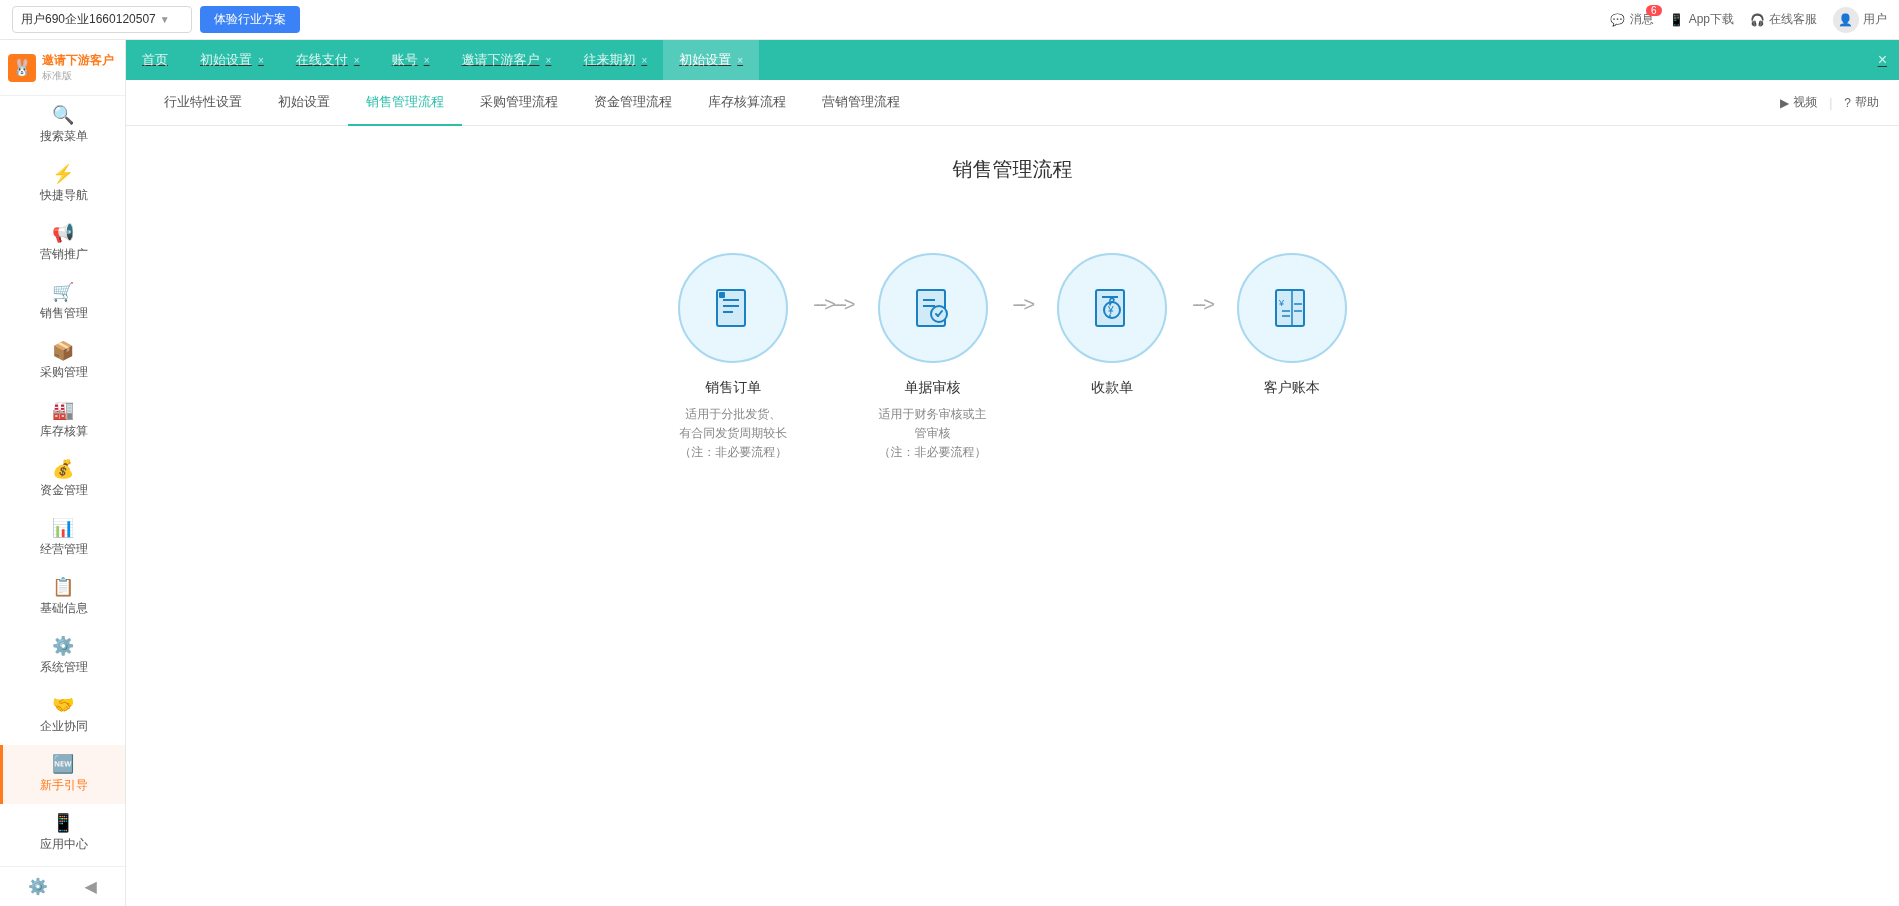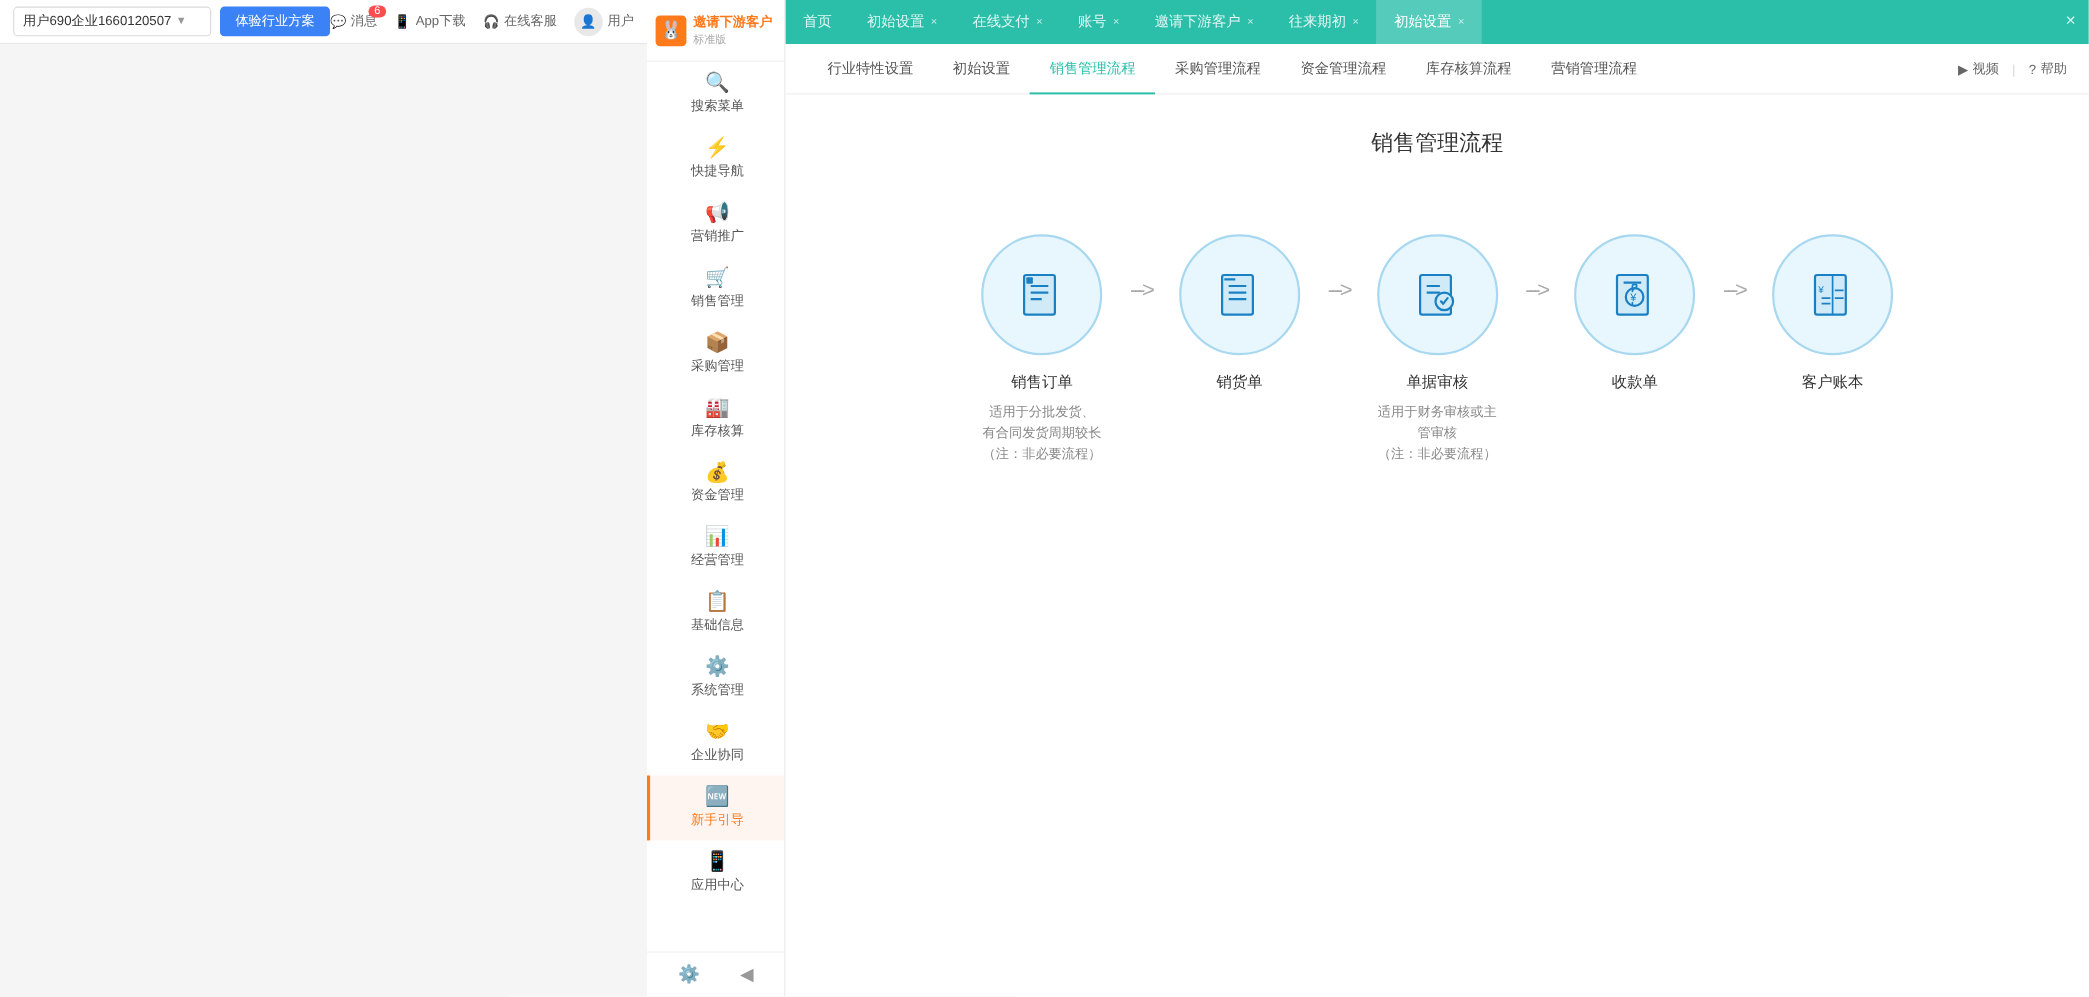--- a/index.html
+++ b/index.html
@@ -1,24 +1,24 @@
 <!DOCTYPE html>
 <html><head>
   <meta charset="utf-8">
   <style>
     * { box-sizing: border-box; margin: 0; padding: 0; }
     body { font-family: 'Microsoft YaHei', Arial, sans-serif; font-size: 13px; background: #f5f5f5; color: #333; height: 906px; overflow: hidden; }
 
     
-    .app-container { display: flex; flex-direction: row; height: 100%; }
+    .app-container { display: flex; flex-direction: column; height: 100%; }
     .top-bar { height: 40px; background: #fff; border-bottom: 1px solid #e8e8e8; display: flex; align-items: center; justify-content: space-between; padding: 0 12px; flex-shrink: 0; }
     .main-layout { display: flex; flex: 1; overflow: hidden; }
     .sidebar { width: 126px; background: #fff; border-right: 1px solid #e8e8e8; display: flex; flex-direction: column; flex-shrink: 0; }
     .content-area { flex: 1; display: flex; flex-direction: column; overflow: hidden; }
-    .nav-tabs-bar { height: 40px; background: #2bbfaa; display: flex; align-items: center; padding: 0 0; flex-shrink: 0; }
+    .nav-tabs-bar { height: 40px; background: #2bbfaa; display: flex; align-items: center; padding: 0 0; flex-shrink: 0; text-decoration: underline; }
     .sub-tabs-bar { height: 46px; background: #fff; border-bottom: 1px solid #e8e8e8; display: flex; align-items: center; padding: 12px 20px; flex-shrink: 0; justify-content: space-between; }
     .page-content { flex: 1; background: #fff; overflow-y: auto; padding: 30px 40px; }
 
     
     .top-bar-left { display: flex; align-items: center; gap: 8px; }
     .logo-icon { width: 28px; height: 28px; background: #ff7a1a; border-radius: 4px; display: flex; align-items: center; justify-content: center; color: #fff; font-size: 16px; }
     .user-selector { display: flex; align-items: center; gap: 4px; border: 1px solid #d9d9d9; border-radius: 4px; padding: 4px 8px; font-size: 12px; color: #333; cursor: pointer; min-width: 180px; }
     .user-selector .arrow { color: #999; font-size: 10px; }
     .trial-btn { background: #3b82f6; color: #fff; border: none; border-radius: 4px; padding: 5px 14px; font-size: 12px; cursor: pointer; white-space: nowrap; }
     .top-bar-right { display: flex; align-items: center; gap: 16px; font-size: 12px; color: #666; }
@@ -243,35 +243,20 @@
     <div class="flow-step-title">销售订单</div>
     <div class="flow-step-desc">
                 <div>适用于分批发货、</div>
                 <div>有合同发货周期较长</div>
                 <div>（注：非必要流程）</div>
               </div>
   </div>
             <div class="flow-arrow">
               <span style="letter-spacing:-3px;color:#aaa;font-size:20px">---&gt;</span>
             </div>
-            <div class="flow-step">
-    <div class="flow-circle">
-      <svg class="icon-svg" viewBox="0 0 48 48" fill="none" xmlns="http://www.w3.org/2000/svg">
-    <rect x="8" y="6" width="28" height="36" rx="2" fill="#d0eaf8" stroke="#1a80c4" stroke-width="2"></rect>
-    <line x1="14" y1="16" x2="30" y2="16" stroke="#1a80c4" stroke-width="2"></line>
-    <line x1="14" y1="22" x2="30" y2="22" stroke="#1a80c4" stroke-width="2"></line>
-    <line x1="14" y1="28" x2="30" y2="28" stroke="#1a80c4" stroke-width="2"></line>
-    <path d="M10 10 L20 10" stroke="#1a80c4" stroke-width="2"></path>
-  </svg>
-    </div>
-    <div class="flow-step-title">销货单</div>
-    <div class="flow-step-desc">
-                <div></div>
-              </div>
-  </div>
             <div class="flow-arrow">
               <span style="letter-spacing:-3px;color:#aaa;font-size:20px">---&gt;</span>
             </div>
             <div class="flow-step">
     <div class="flow-circle">
       <svg class="icon-svg" viewBox="0 0 48 48" fill="none" xmlns="http://www.w3.org/2000/svg">
     <rect x="8" y="6" width="28" height="36" rx="2" fill="#d0eaf8" stroke="#1a80c4" stroke-width="2"></rect>
     <circle cx="30" cy="30" r="8" fill="#d0eaf8" stroke="#1a80c4" stroke-width="2"></circle>
     <line x1="27" y1="30" x2="29" y2="32" stroke="#1a80c4" stroke-width="2" stroke-linecap="round"></line>
     <line x1="29" y1="32" x2="33" y2="27" stroke="#1a80c4" stroke-width="2" stroke-linecap="round"></line>

